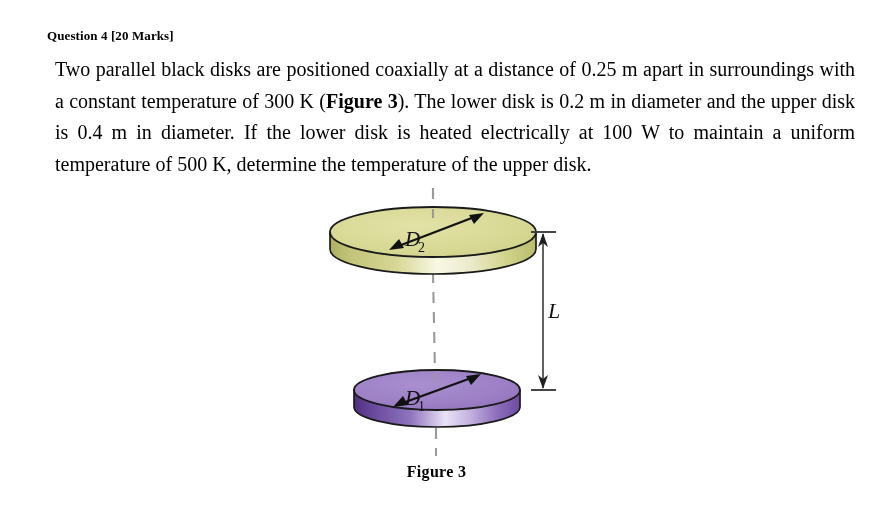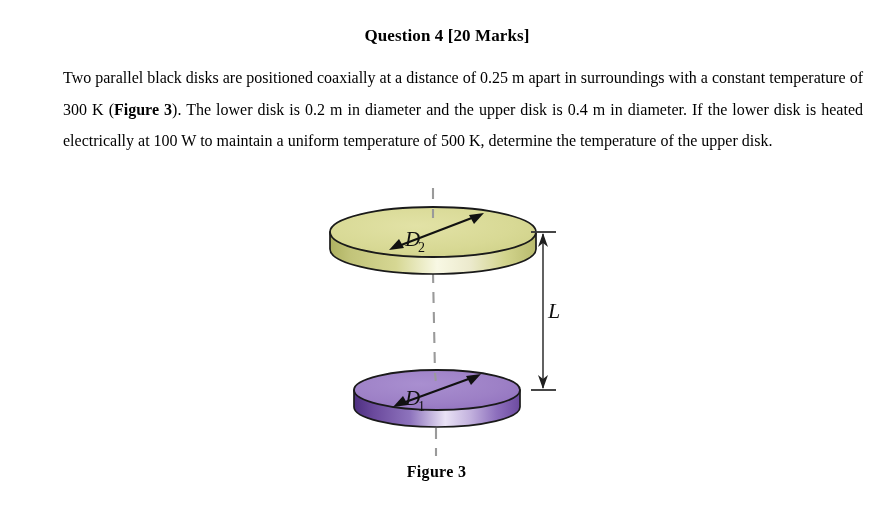--- a/index.html
+++ b/index.html
@@ -26,34 +26,33 @@
 
   
   .text-col {
     position: absolute;
     left: 47px;
     top: 26px;
     width: 800px;
   }
 
   .q-heading {
-    font-size: 17px;
+    font-size: 13px;
     font-weight: bold;
     letter-spacing: 0.1px;
     margin: 0 0 8px 0;
     line-height: 20px;
-    text-align: center;
   }
 
   .q-body {
-    font-size: 16px;
+    font-size: 20px;
     line-height: 31.5px;
     text-align: justify;
     text-justify: inter-word;
-    margin: 16px;
+    margin: 8px;
     width: 800px;
   }
   .q-body b { font-weight: bold; }
 
   
   .figure {
     position: absolute;
     left: 0;
     top: 0;
     width: 877px;

